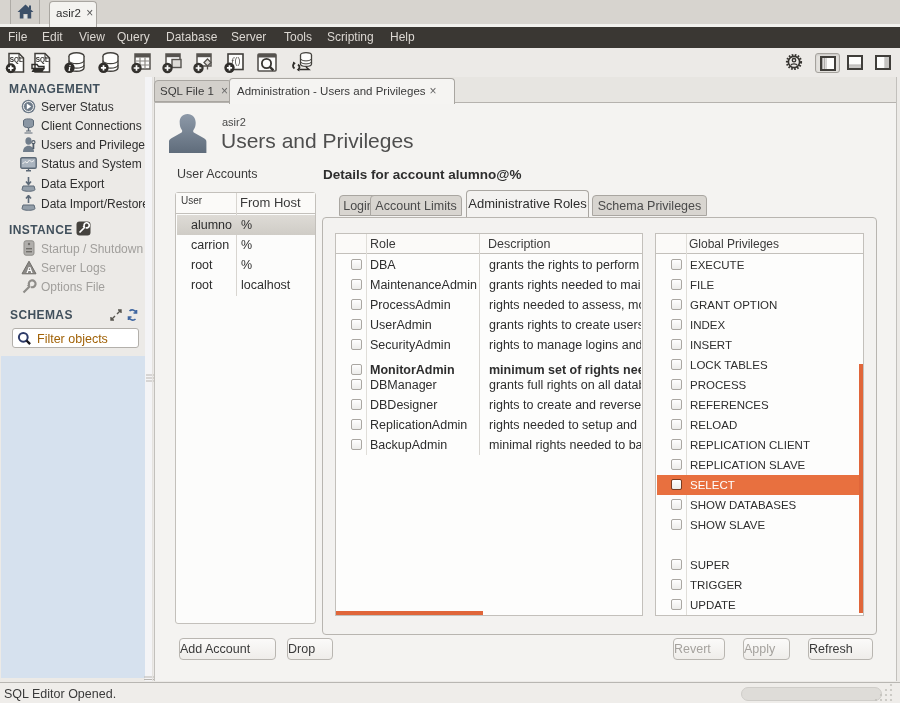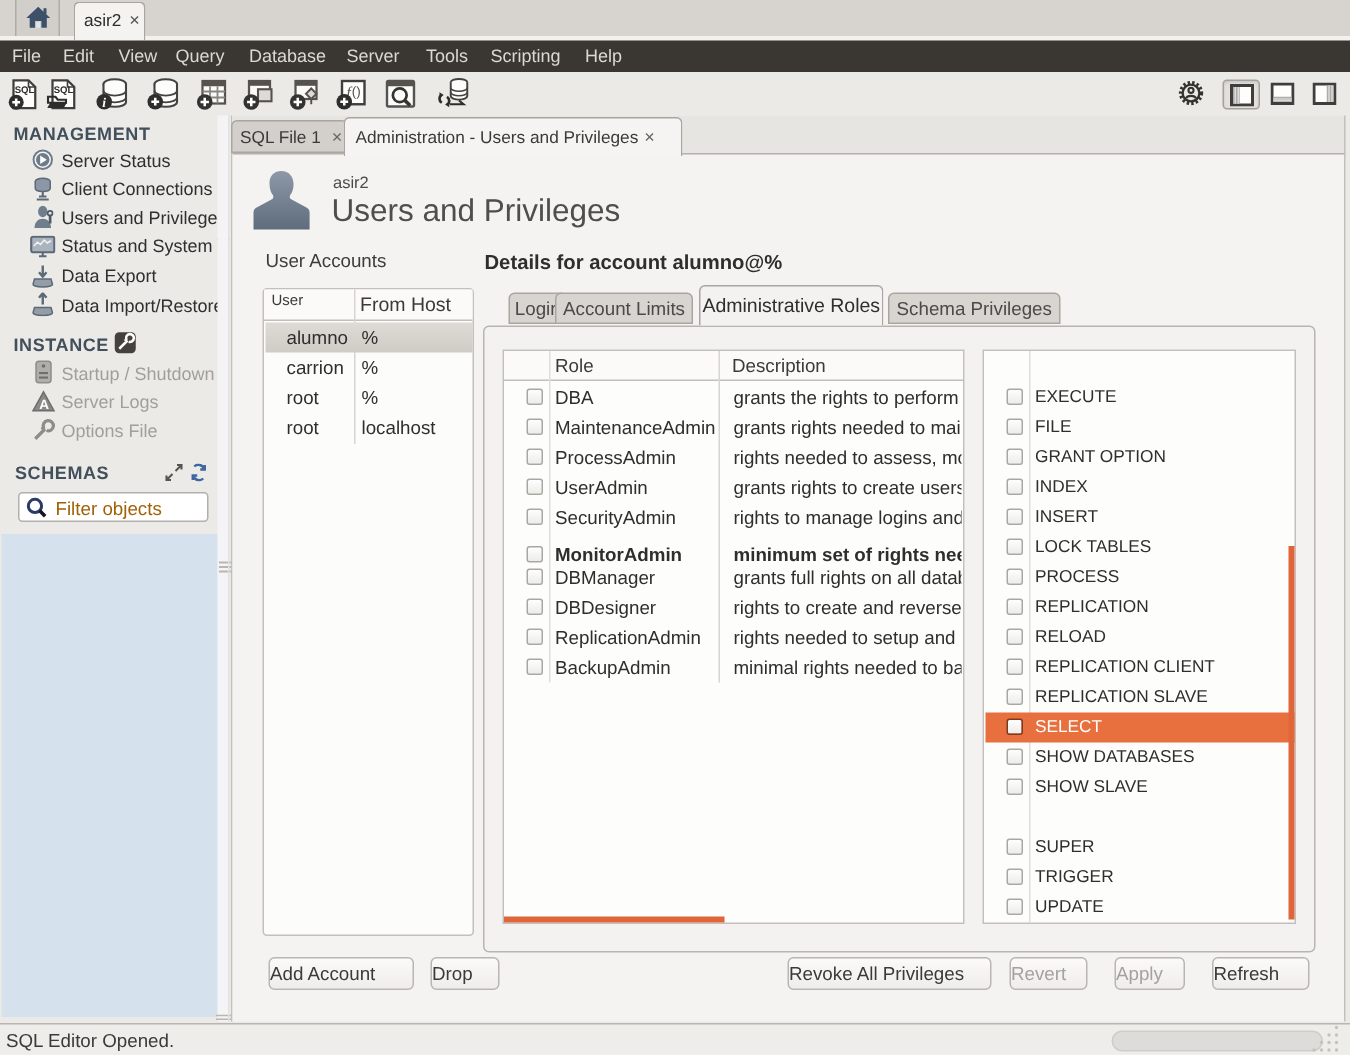--- a/index.html
+++ b/index.html
@@ -403,20 +403,23 @@
       </div>
   <div class="rrow" style="top:201px;">
         <span class="cbx" style="left:14px;"></span>
         <span class="rname">BackupAdmin</span>
         <span class="rdesc">minimal rights needed to backup any</span>
       </div>
  </div>
  <div id="hscroll" class="abs"></div>
 
  <div id="gptable" class="abs">
+  <div class="hdr">
+        <span style="position:absolute; left:33px; top:3px; font-size:12px;">Global Privileges</span>
+      </div>
       <div class="cbline"></div>
   <div class="gprow" style="top:21px;">
         <span class="cbx" style="left:14px;"></span>
         <span class="gpname">EXECUTE</span>
       </div>
   <div class="gprow" style="top:41px;">
         <span class="cbx" style="left:14px;"></span>
         <span class="gpname">FILE</span>
       </div>
   <div class="gprow" style="top:61px;">
@@ -434,21 +437,21 @@
   <div class="gprow" style="top:121px;">
         <span class="cbx" style="left:14px;"></span>
         <span class="gpname">LOCK TABLES</span>
       </div>
   <div class="gprow" style="top:141px;">
         <span class="cbx" style="left:14px;"></span>
         <span class="gpname">PROCESS</span>
       </div>
   <div class="gprow" style="top:161px;">
         <span class="cbx" style="left:14px;"></span>
-        <span class="gpname">REPLICATION</span>
+        <span class="gpname">REFERENCES</span>
       </div>
   <div class="gprow" style="top:181px;">
         <span class="cbx" style="left:14px;"></span>
         <span class="gpname">RELOAD</span>
       </div>
   <div class="gprow" style="top:201px;">
         <span class="cbx" style="left:14px;"></span>
         <span class="gpname">REPLICATION CLIENT</span>
       </div>
   <div class="gprow" style="top:221px;">
@@ -477,21 +480,20 @@
       </div>
   <div class="gprow" style="top:361px;">
         <span class="cbx" style="left:14px;"></span>
         <span class="gpname">UPDATE</span>
       </div>
  </div>
  <div id="vscroll" class="abs"></div>
 
  <div class="btn" style="left:24px; top:561px; width:97px;">Add Account</div>
  <div class="btn" style="left:132px; top:561px; width:46px;">Drop</div>
- <div class="btn" style="left:370px; top:561px; width:136px;">Revoke All Privileges</div>
  <div class="btn dis" style="left:518px; top:561px; width:52px;">Revert</div>
  <div class="btn dis" style="left:588px; top:561px; width:47px;">Apply</div>
  <div class="btn" style="left:653px; top:561px; width:65px;">Refresh</div>
 </div>
 <div id="rightline" class="abs"></div>
 
 <div id="statusbar" class="abs">
  <div class="txt">SQL Editor Opened.</div>
  <div id="sbthumb"></div>
  <svg style="position:absolute; left:855px; top:0px;" width="40" height="21" viewBox="0 0 40 21">

